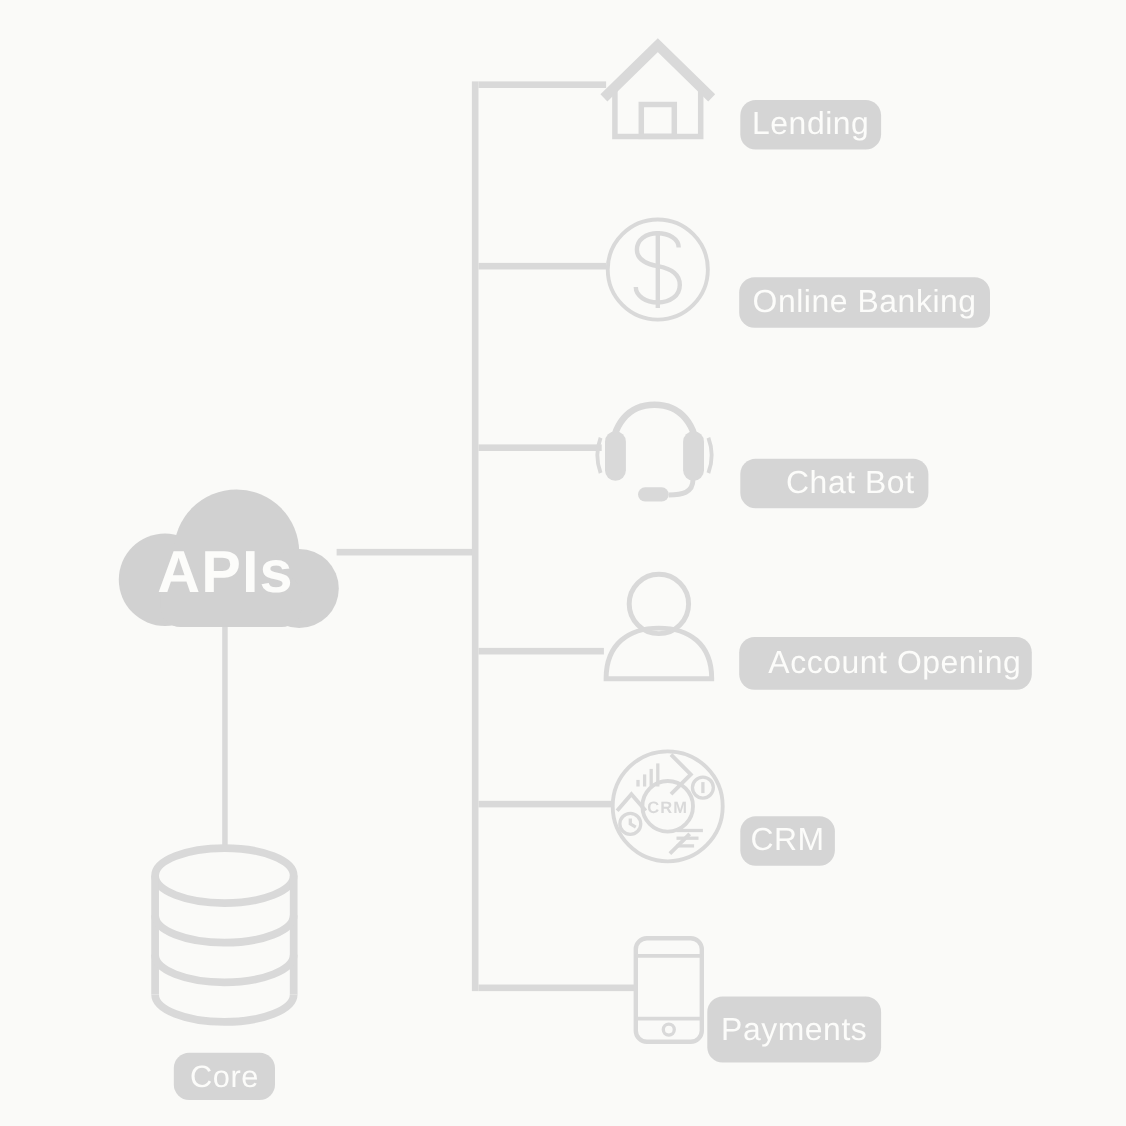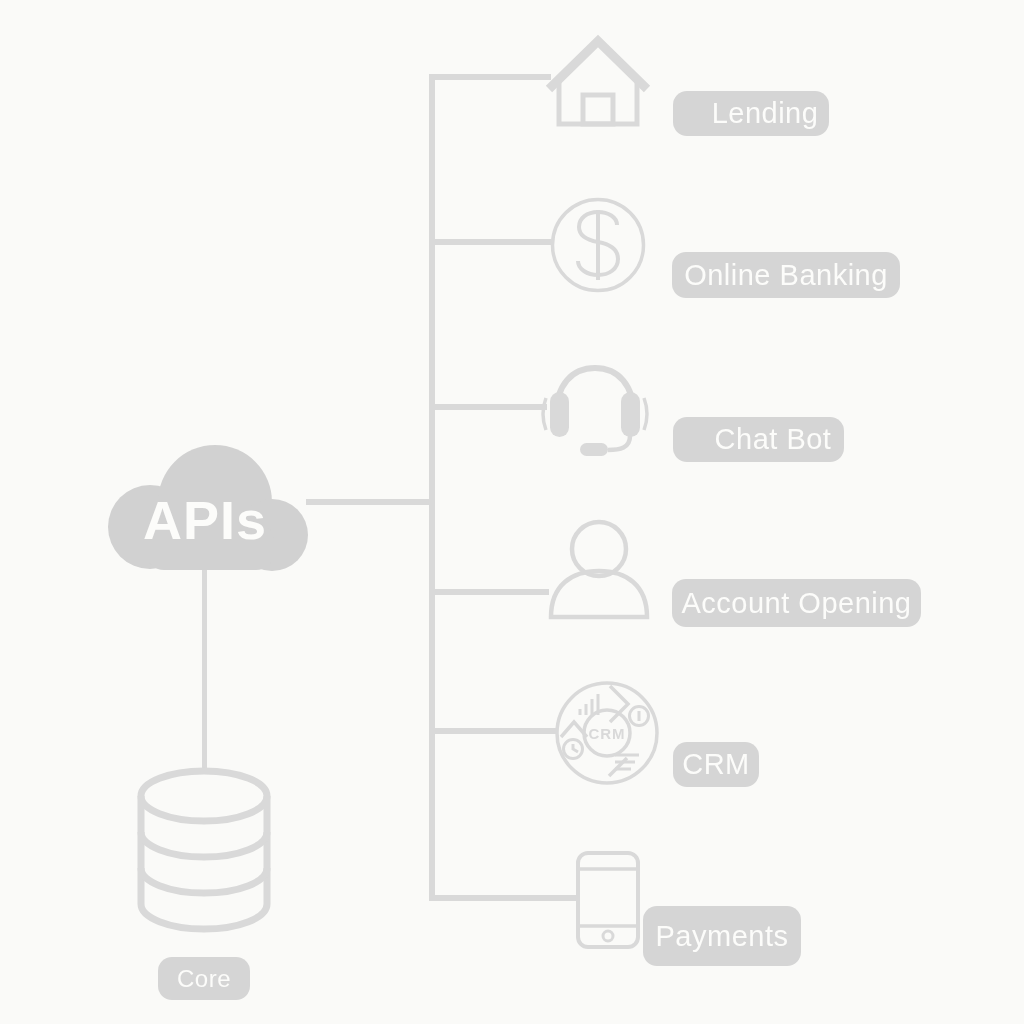--- a/index.html
+++ b/index.html
@@ -60,32 +60,32 @@
   <svg class="icon" style="left:134px;top:766px;" width="140" height="168" viewBox="0 0 140 168">
     <g class="stroke" stroke-width="7">
       <ellipse cx="70" cy="30" rx="63" ry="25"></ellipse>
       <path d="M7,30 L7,138"></path>
       <path d="M133,30 L133,138"></path>
       <path d="M7,66 A63,25 0 0 0 133,66"></path>
       <path d="M7,102 A63,25 0 0 0 133,102"></path>
       <path d="M7,138 A63,25 0 0 0 133,138"></path>
     </g>
   </svg>
-  <div class="pill" style="left:158px;top:957px;width:92px;height:43px;font-size:24px;">
+  <div class="pill" style="left:158px;top:957px;width:92px;height:43px;font-size:28px;">
     <span>Core</span>
   </div>
 
   <svg class="icon" style="left:543px;top:32px;" width="110" height="97" viewBox="0 0 110 97">
     <g class="stroke">
       <path d="M6,57 L55,9 L104,57" stroke-width="9" stroke-linejoin="miter"></path>
       <path d="M16,50 L16,92 L94,92 L94,50" stroke-width="5"></path>
       <rect x="40" y="63" width="30" height="29" stroke-width="5"></rect>
     </g>
   </svg>
-  <div class="pill" style="left:673px;top:91px;width:128px;height:45px;padding-left:28px;">
+  <div class="pill" style="left:673px;top:91px;width:128px;height:45px;">
     <span>Lending</span>
   </div>
 
   <svg class="icon" style="left:549px;top:196px;" width="98" height="98" viewBox="0 0 98 98">
     <g class="stroke">
       <circle cx="49" cy="49" r="45.5" stroke-width="3.5"></circle>
       <path d="M49,14 L49,84" stroke-width="4"></path>
       <path d="M68,29 C68,21 59,16 49,16 C38,16 30,22 30,31 C30,40 38,44 49,46 C60,48 69,53 69,63 C69,73 60,79 49,79 C38,79 29,73 29,65" stroke-width="4"></path>
     </g>
   </svg>
@@ -105,21 +105,21 @@
   <div class="pill" style="left:673px;top:417px;width:142px;height:45px;padding-left:29px;">
     <span>Chat Bot</span>
   </div>
 
   <svg class="icon" style="left:545px;top:520px;" width="108" height="100" viewBox="0 0 108 100">
     <g class="stroke" stroke-width="4.5">
       <circle cx="54" cy="29" r="27"></circle>
       <path d="M6,97 C6,65 27,51 54,51 C81,51 102,65 102,97 Z"></path>
     </g>
   </svg>
-  <div class="pill" style="left:672px;top:579px;width:249px;height:48px;">
+  <div class="pill" style="left:672px;top:579px;width:249px;height:48px;padding-left:17px;">
     <span>Account Opening</span>
   </div>
 
   <svg class="icon" style="left:553px;top:679px;" width="108" height="108" viewBox="0 0 108 108">
     <g class="stroke" stroke-width="3.5">
       <circle cx="54" cy="54" r="50"></circle>
       <circle cx="54" cy="54" r="23"></circle>
       <path d="M57,7 L75,25 L57,43"></path>
       <path d="M74,79 L56,97"></path>
       <path d="M8,58 L21,43 L34,58"></path>

